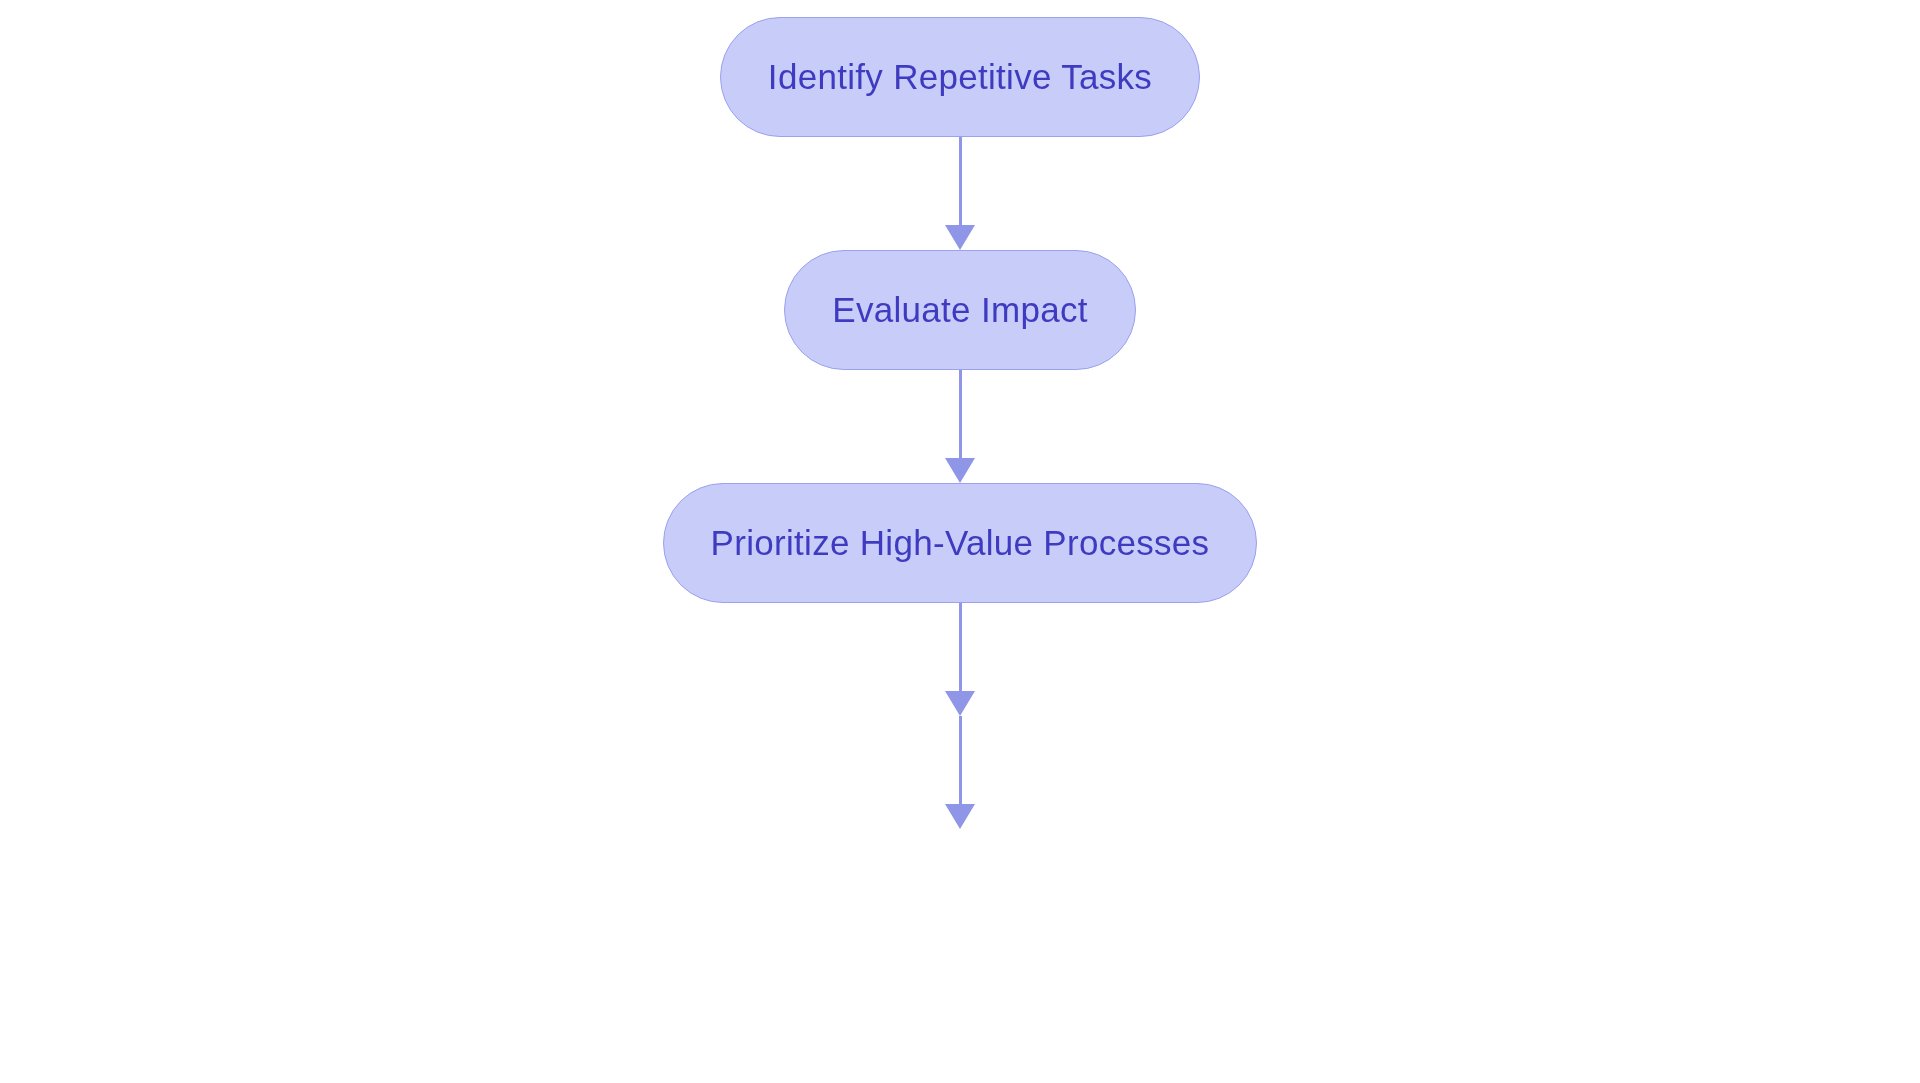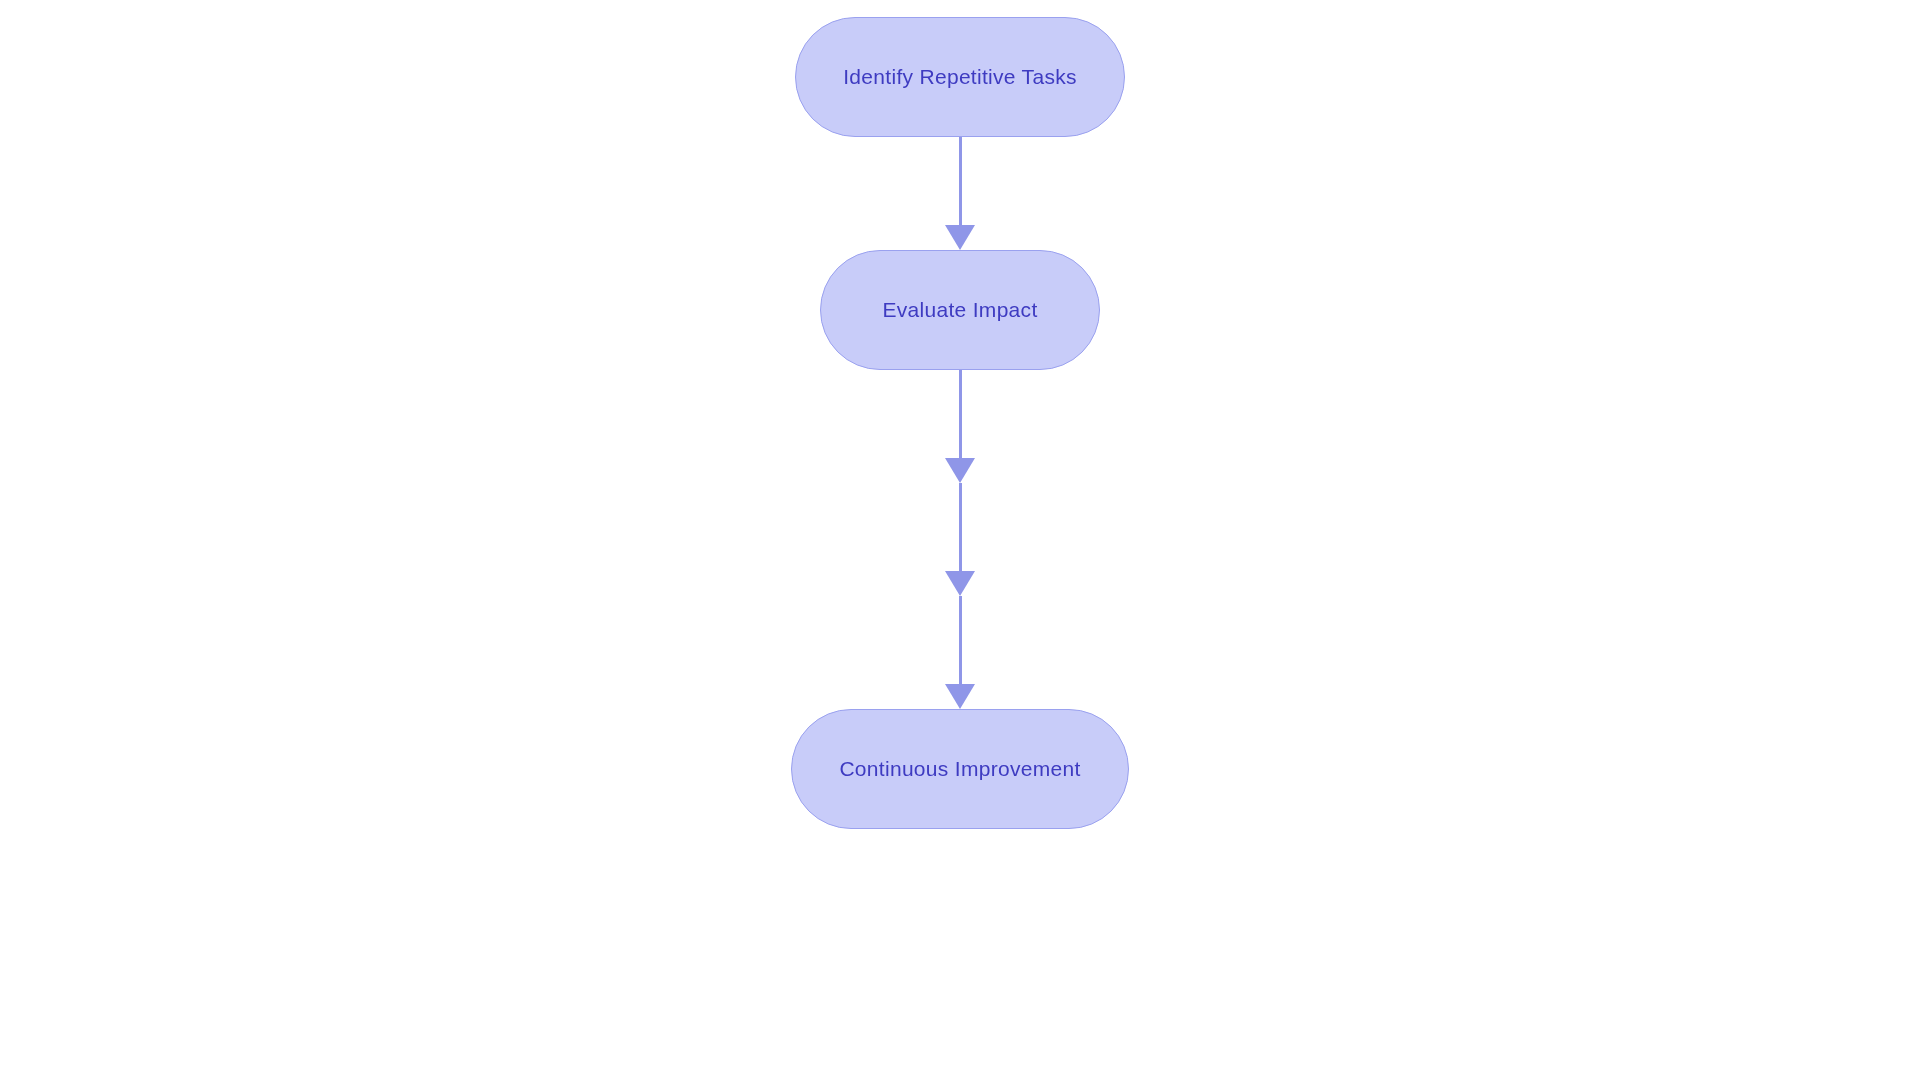--- a/index.html
+++ b/index.html
@@ -31,21 +31,21 @@
     padding: 0 47px;
     border-radius: 60px;
     background: var(--node-fill);
     border: 1.5px solid var(--node-border);
     display: flex;
     align-items: center;
     justify-content: center;
   }
   .node-label {
     color: var(--node-text);
-    font-size: 21px;
+    font-size: 35px;
     font-weight: 400;
     letter-spacing: 0.3px;
     white-space: nowrap;
   }
   .connector {
     flex: none;
     height: 113px;
     width: 30px;
     display: flex;
     flex-direction: column;
@@ -81,29 +81,29 @@
 
   <div class="node">
     <span class="node-label">Evaluate Impact</span>
   </div>
 
   <div class="connector">
     <div class="line"></div>
     <div class="head"></div>
   </div>
 
+  <div class="node">
+    <span class="node-label">Prioritize High-Value Processes</span>
+  </div>
 
   <div class="connector">
     <div class="line"></div>
     <div class="head"></div>
   </div>
 
 
   <div class="connector">
     <div class="line"></div>
     <div class="head"></div>
   </div>
 
-  <div class="node">
-    <span class="node-label">Continuous Improvement</span>
-  </div>
 
 </div>
 
 </body></html>

